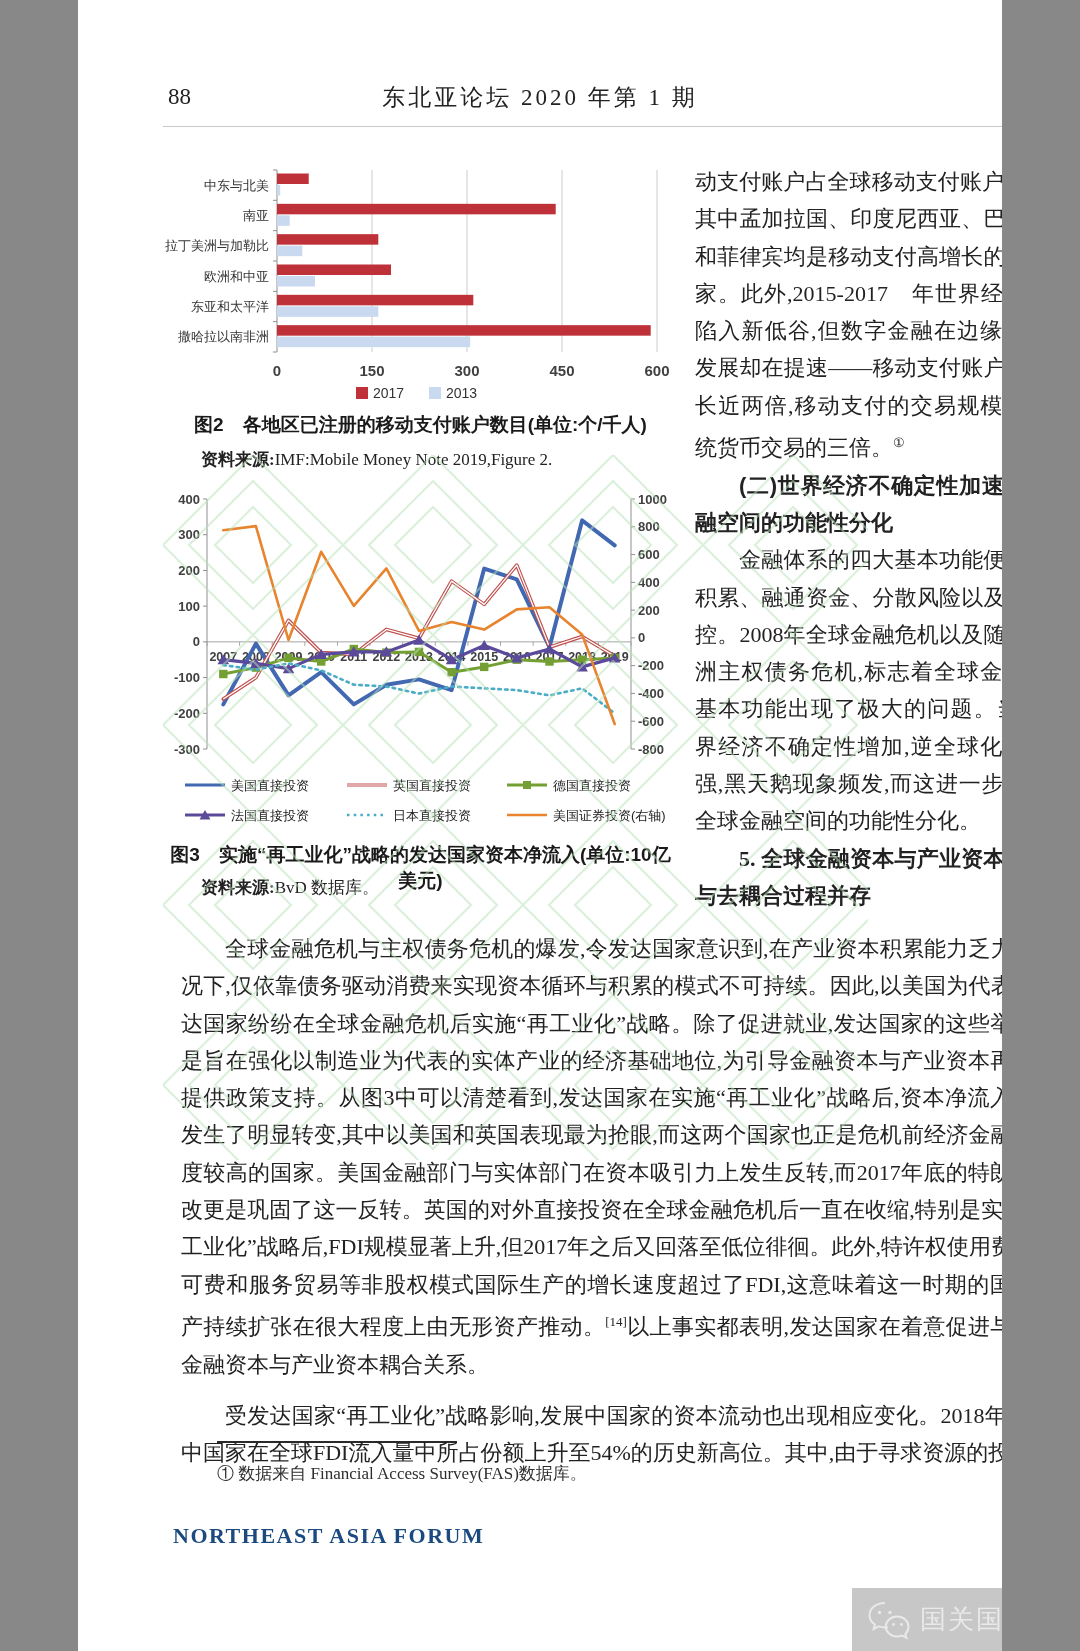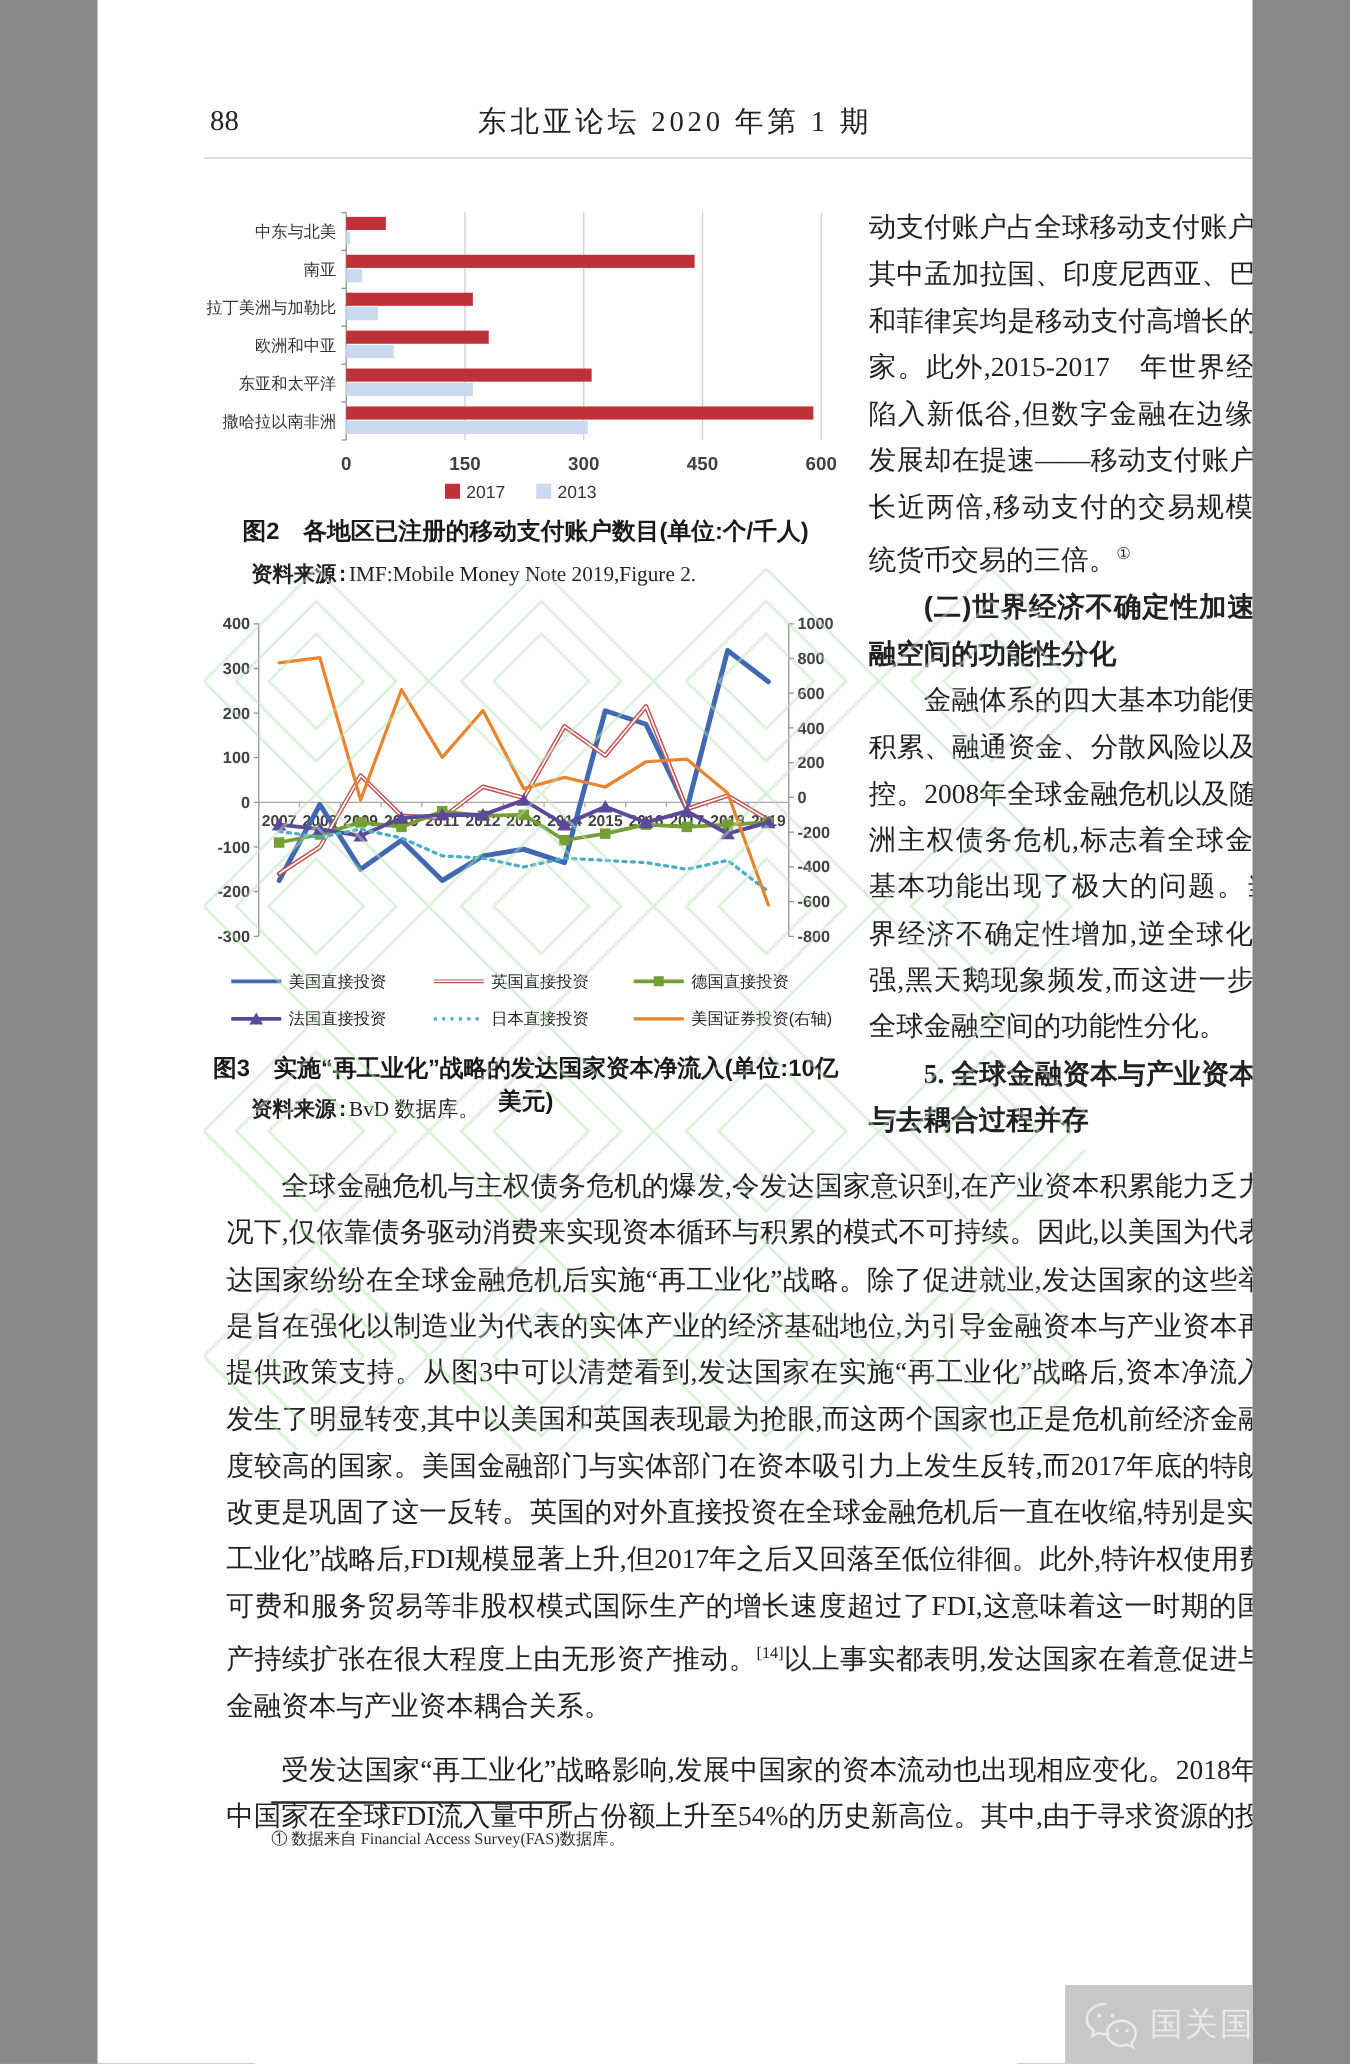--- a/index.html
+++ b/index.html
@@ -14,34 +14,34 @@
   .figcol svg{position:absolute;left:0;}
   #fig2svg{top:0;}
   #fig3svg{top:325px;}
   .caption{position:absolute;left:0;width:515px;text-align:center;
            font-family:"Liberation Sans",sans-serif;font-weight:bold;font-size:19px;color:#1a1a1a;}
   .cap2{top:252px;}
   .cap3{top:682px;}
   .source{position:absolute;left:38px;width:470px;font-size:17px;color:#222;}
   .src2{top:288px;}
   .src3{top:716px;}
-  .srclabel{font-family:Liberation Mono, monospace;font-weight:bold;}
+  .srclabel{font-family:Liberation Serif, serif;font-weight:bold;}
   .rightcol{position:absolute;left:617px;top:163px;width:377px;z-index:2;
             font-size:22px;line-height:37.3px;text-align:justify;}
   .rightcol p{margin:0;text-indent:2em;}
   .rightcol p.noindent{text-indent:0;}
   .rightcol p.h2{font-family:"Liberation Sans",sans-serif;font-weight:bold;}
   .rightcol p.h3{font-weight:bold;}
   .bodycol{position:absolute;left:89px;top:916px;width:904px;z-index:2;
            font-size:22px;line-height:37.3px;text-align:justify;}
   .bodycol p{margin:14px;text-indent:2em;}
   sup{font-size:13px;}
   
   .fnrule{position:absolute;left:139px;top:1441px;width:240px;border-top:2px solid #2a2a2a;}
-  .footnote{position:absolute;left:139px;top:1462px;width:700px;font-size:13px;color:#2e2e2e;}
+  .footnote{position:absolute;left:139px;top:1462px;width:700px;font-size:17px;color:#2e2e2e;}
   .forum{position:absolute;left:95px;top:1523px;font-size:22px;font-weight:bold;
          letter-spacing:1.5px;color:#1b4a80;font-family:"Liberation Serif",serif;}
   .wmstrip{position:absolute;left:742px;top:1588px;width:338px;height:63px;background:#c7c7c7;
            display:flex;align-items:center;z-index:4;margin-left:32px;}
   .wmstrip .wmtext{font-size:26px;color:#e9e9e9;letter-spacing:2px;font-family:"Liberation Sans",sans-serif;}
   .wmicon{margin:0 8px 0 14px;}
   
   .lattice{position:absolute;left:85px;top:455px;z-index:3;pointer-events:none;opacity:.5;}
   
   .btick{font-family:"Liberation Sans",sans-serif;font-weight:bold;font-size:15px;fill:#404040;}
@@ -237,20 +237,21 @@
   </div>
 
   <div class="bodycol">
     <p>全球金融危机与主权债务危机的爆发,令发达国家意识到,在产业资本积累能力乏力的情况下,仅依靠债务驱动消费来实现资本循环与积累的模式不可持续。因此,以美国为代表的发达国家纷纷在全球金融危机后实施“再工业化”战略。除了促进就业,发达国家的这些举措更是旨在强化以制造业为代表的实体产业的经济基础地位,为引导金融资本与产业资本再耦合提供政策支持。从图3中可以清楚看到,发达国家在实施“再工业化”战略后,资本净流入情况发生了明显转变,其中以美国和英国表现最为抢眼,而这两个国家也正是危机前经济金融化程度较高的国家。美国金融部门与实体部门在资本吸引力上发生反转,而2017年底的特朗普税改更是巩固了这一反转。英国的对外直接投资在全球金融危机后一直在收缩,特别是实施“再工业化”战略后,FDI规模显著上升,但2017年之后又回落至低位徘徊。此外,特许权使用费、许可费和服务贸易等非股权模式国际生产的增长速度超过了FDI,这意味着这一时期的国际生产持续扩张在很大程度上由无形资产推动。<sup>[14]</sup>以上事实都表明,发达国家在着意促进与加强金融资本与产业资本耦合关系。</p>
     <p>受发达国家“再工业化”战略影响,发展中国家的资本流动也出现相应变化。2018年,发展中国家在全球FDI流入量中所占份额上升至54%的历史新高位。其中,由于寻求资源的投</p>
   </div>
 
   <div class="fnrule"></div>
   <div class="footnote">①  数据来自 Financial Access Survey(FAS)数据库。</div>
 
+  <div class="forum">NORTHEAST ASIA FORUM</div>
 
   <div class="wmstrip">
     <svg class="wmicon" width="46" height="42" viewBox="0 0 46 42">
       <g fill="none" stroke="#e9e9e9" stroke-width="2">
         <path d="M19 4 C10 4 3.5 9.5 3.5 16.2 c0 3.8 2.1 7.1 5.4 9.3 L7.6 30 l5.2-2.6 c1.9.6 4 1 6.2 1 1 0 2-.1 2.9-.2"></path>
         <path d="M42.5 27.5 c0-5.5-5.1-10-11.4-10 -6.3 0-11.4 4.5-11.4 10 0 5.5 5.1 10 11.4 10 1.8 0 3.4-.3 4.9-.9 l4.4 2.2 -1.1-3.7 c2-1.8 3.2-4.6 3.2-7.6z"></path>
       </g>
       <g fill="#e9e9e9">
         <circle cx="13.5" cy="13.5" r="1.7"></circle>
           <circle cx="24" cy="13.5" r="1.7"></circle>

